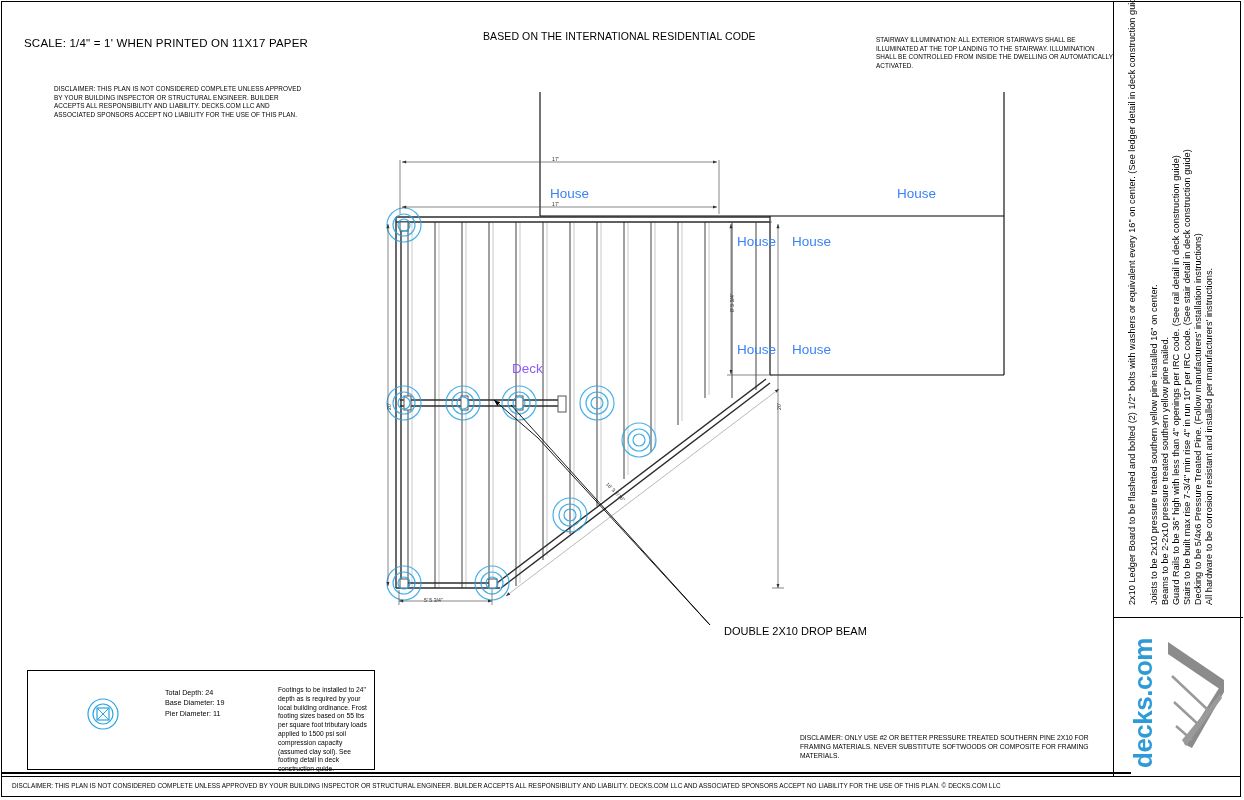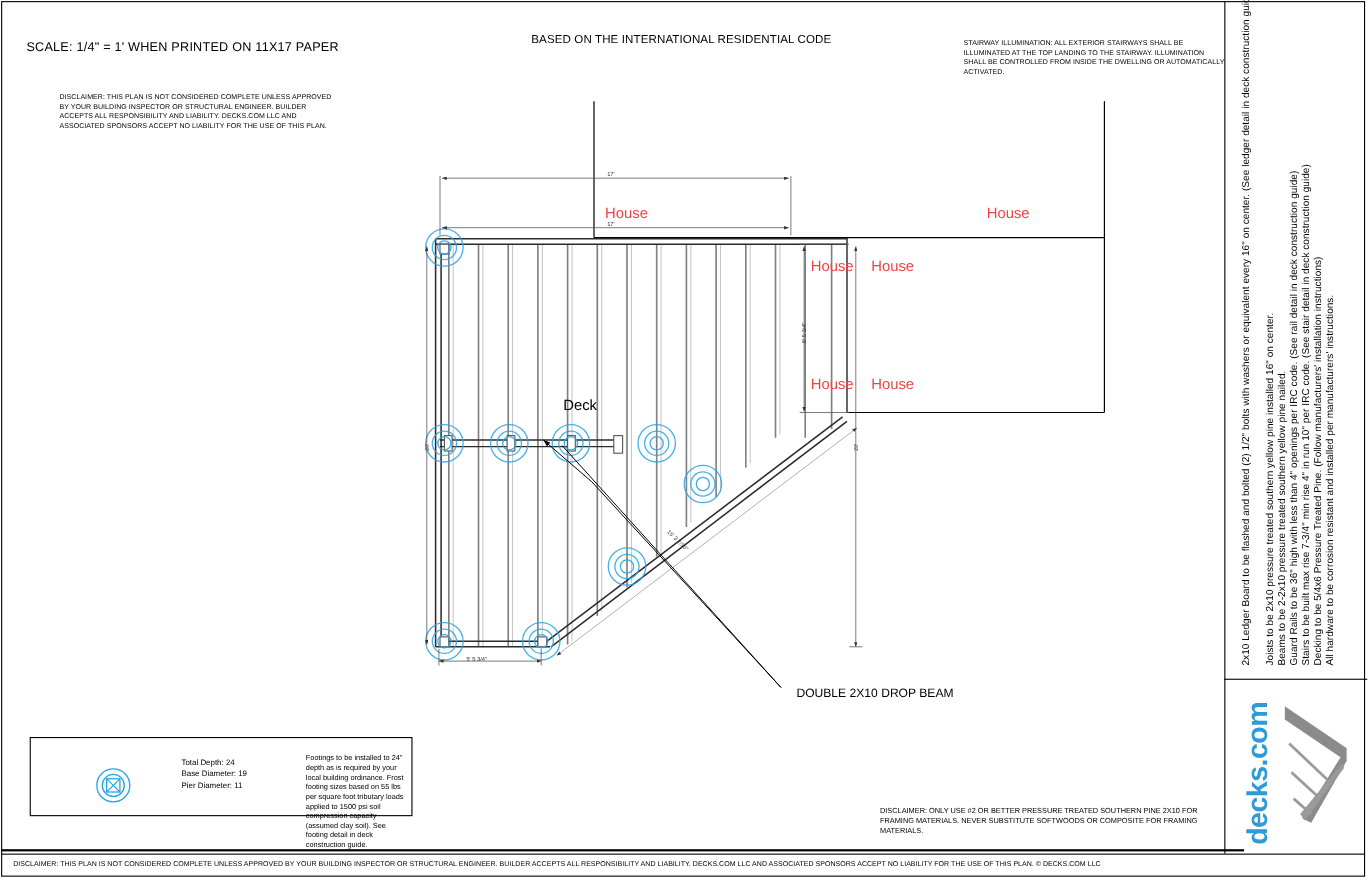--- a/index.html
+++ b/index.html
@@ -96,21 +96,21 @@
     transform: rotate(-90deg);
     white-space: nowrap;
     font-size: 9.1px;
     letter-spacing: 0.05px;
   }
 
   
   .footing-box {
     position: absolute;
     left: 27px; top: 670px;
-    width: 348px; height: 72px;
+    width: 348px; height: 100px;
     border: 1px solid #000;
     box-sizing: border-box;
   }
   .footing-sym {
     position: absolute;
     left: 58px; top: 26px;
     width: 34px; height: 34px;
   }
   .footing-specs {
     position: absolute;
@@ -164,26 +164,26 @@
   
   .drawing {
     position: absolute;
     left: 0; top: 0;
     width: 1244px; height: 800px;
     pointer-events: none;
   }
   .lbl-house {
     position: absolute;
     font-size: 13.5px;
-    color: #ef4444;
+    color: #3b82f6;
   }
   .lbl-deck {
     position: absolute;
     font-size: 13.5px;
-    color: #000000;
+    color: #8b5cf6;
   }
   .lbl-beam {
     position: absolute;
     font-size: 11px;
     color: #000;
     white-space: nowrap;
   }
   .dim-h {
     position: absolute;
     font-size: 5.2px;

